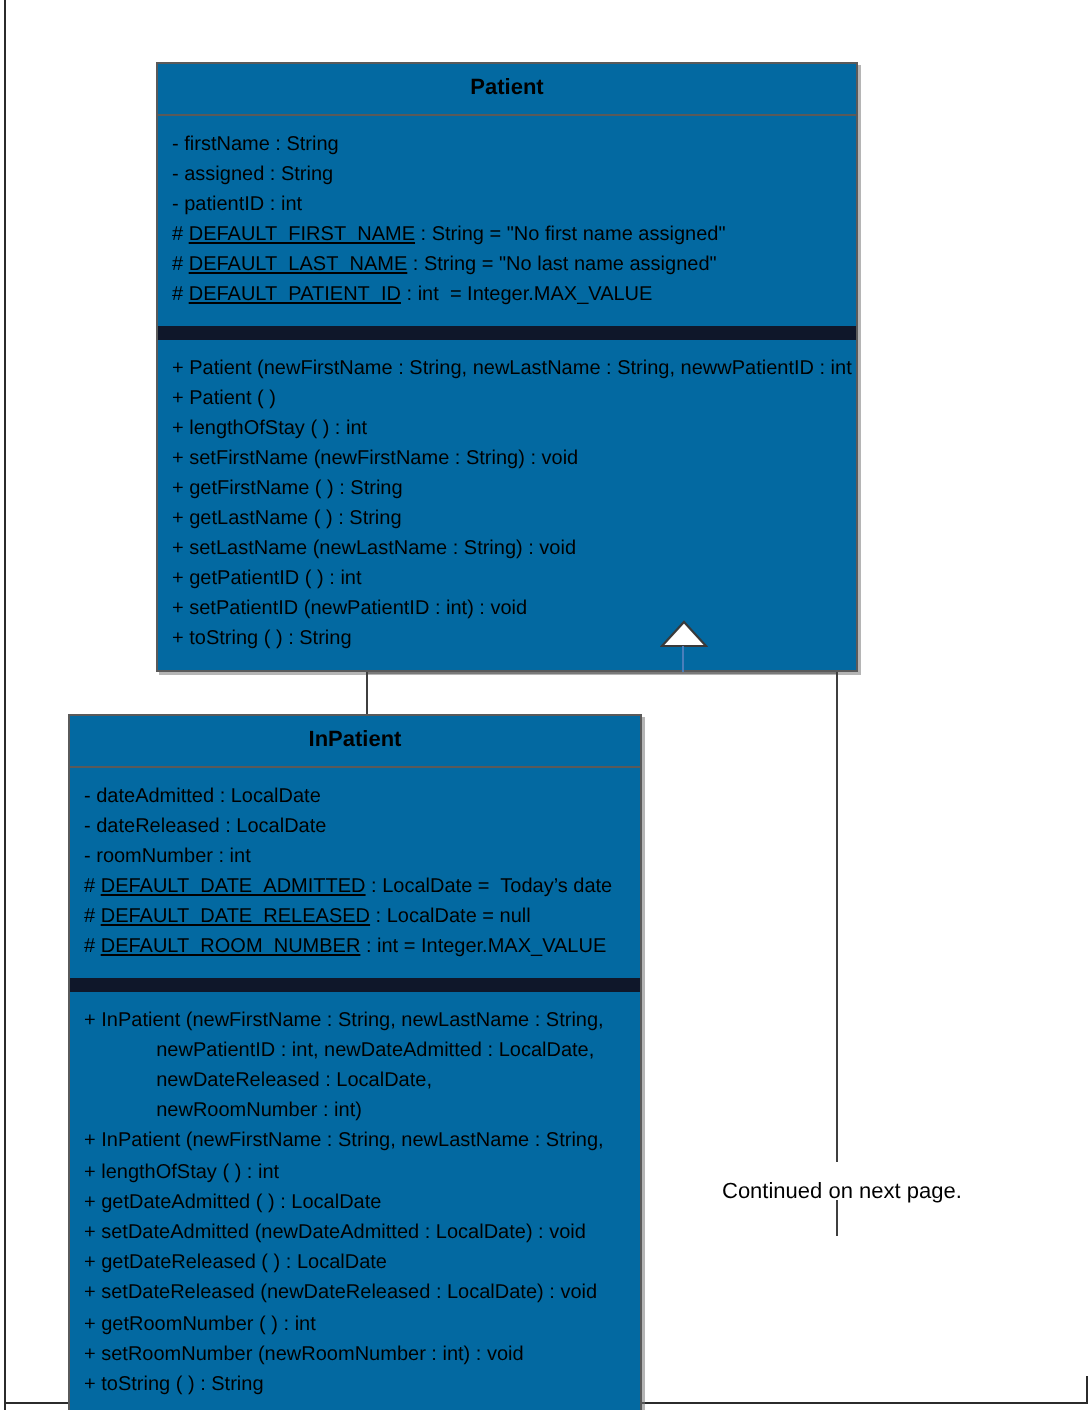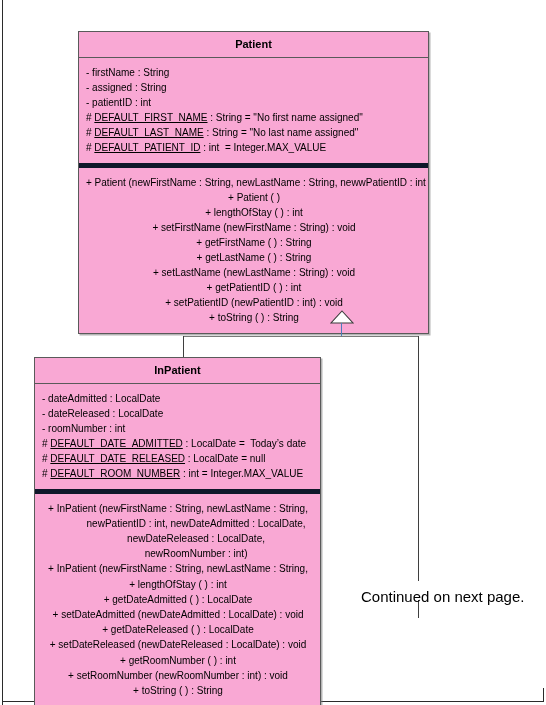--- a/index.html
+++ b/index.html
@@ -42,37 +42,36 @@
     left: 543px; top: 688px;
     width: 1px; height: 14px;
     background: #2b2b2b;
   }
 
   
   .uml-class {
     position: absolute;
     box-sizing: border-box;
     border: 1px solid #5a5a5a;
-    background: #f9a8d4;
+    background: #0369a1;
     box-shadow: 1.5px 1.5px 0 0 rgba(120,120,120,0.55);
   }
   .uml-class-name {
     text-align: center;
     font-size: 11px;
     font-weight: bold;
     padding: 6px 4px 6px 4px;
     border-bottom: 1px solid #5a5a5a;
     line-height: 13px;
   }
   .uml-compartment {
     padding: 6px 0 6px 0;
   }
   .uml-compartment + .uml-compartment {
-    border-top: 5px solid #0f172a;
-    text-align: center;
+    border-top: 7px solid #0f172a;
   }
   .uml-line {
     font-size: 10px;
     line-height: 15.1px;
     padding: 0 6px 0 7px;
     white-space: pre;
   }
   .uml-line .u {
     text-decoration: underline;
     text-underline-offset: 1px;
@@ -142,21 +141,21 @@
     top: 600px;
     width: 1px;
     height: 18px;
     background: #3f3f3f;
   }
 
   .continued-note {
     position: absolute;
     left: 361px;
     top: 590px;
-    font-size: 15px;
+    font-size: 11px;
     line-height: 13px;
     white-space: nowrap;
     color: #000000;
   }
 </style>
 </head>
 <body>
 
 <div id="page">
 

